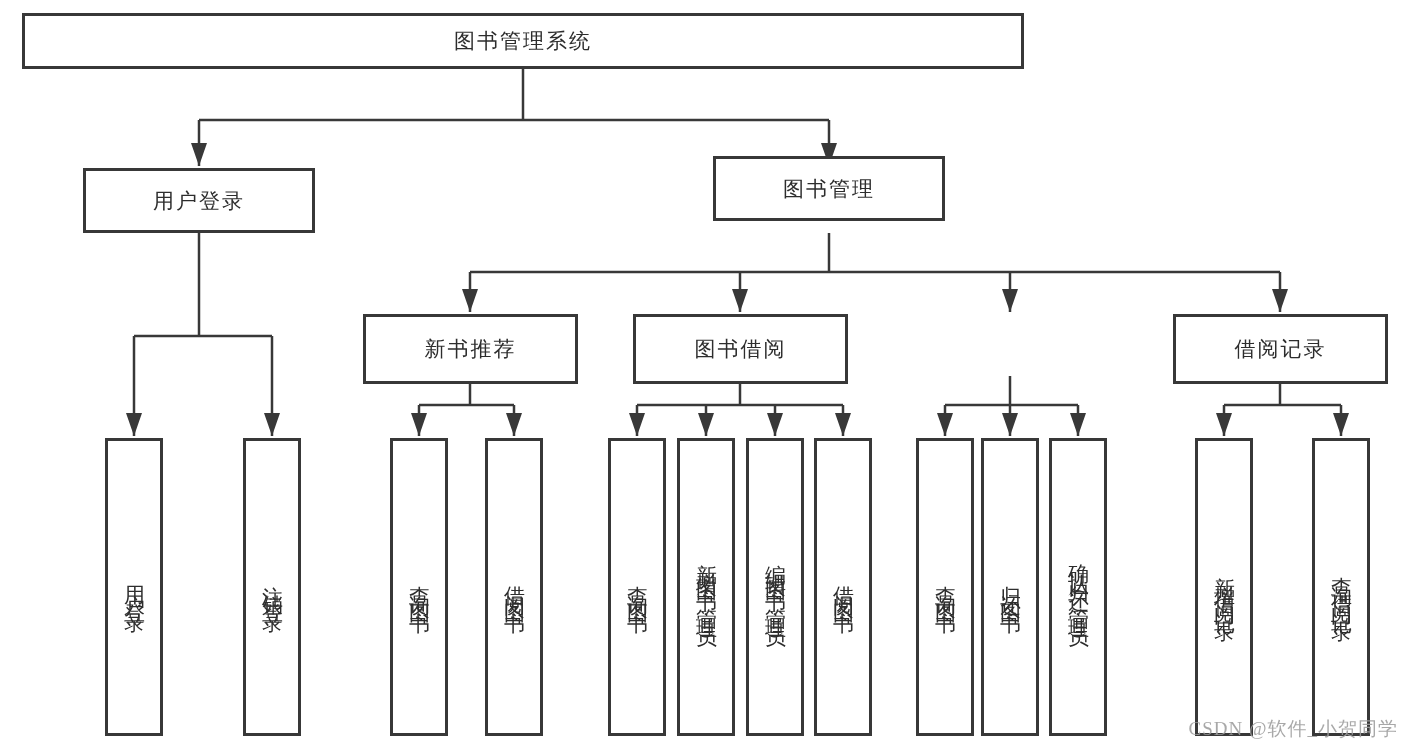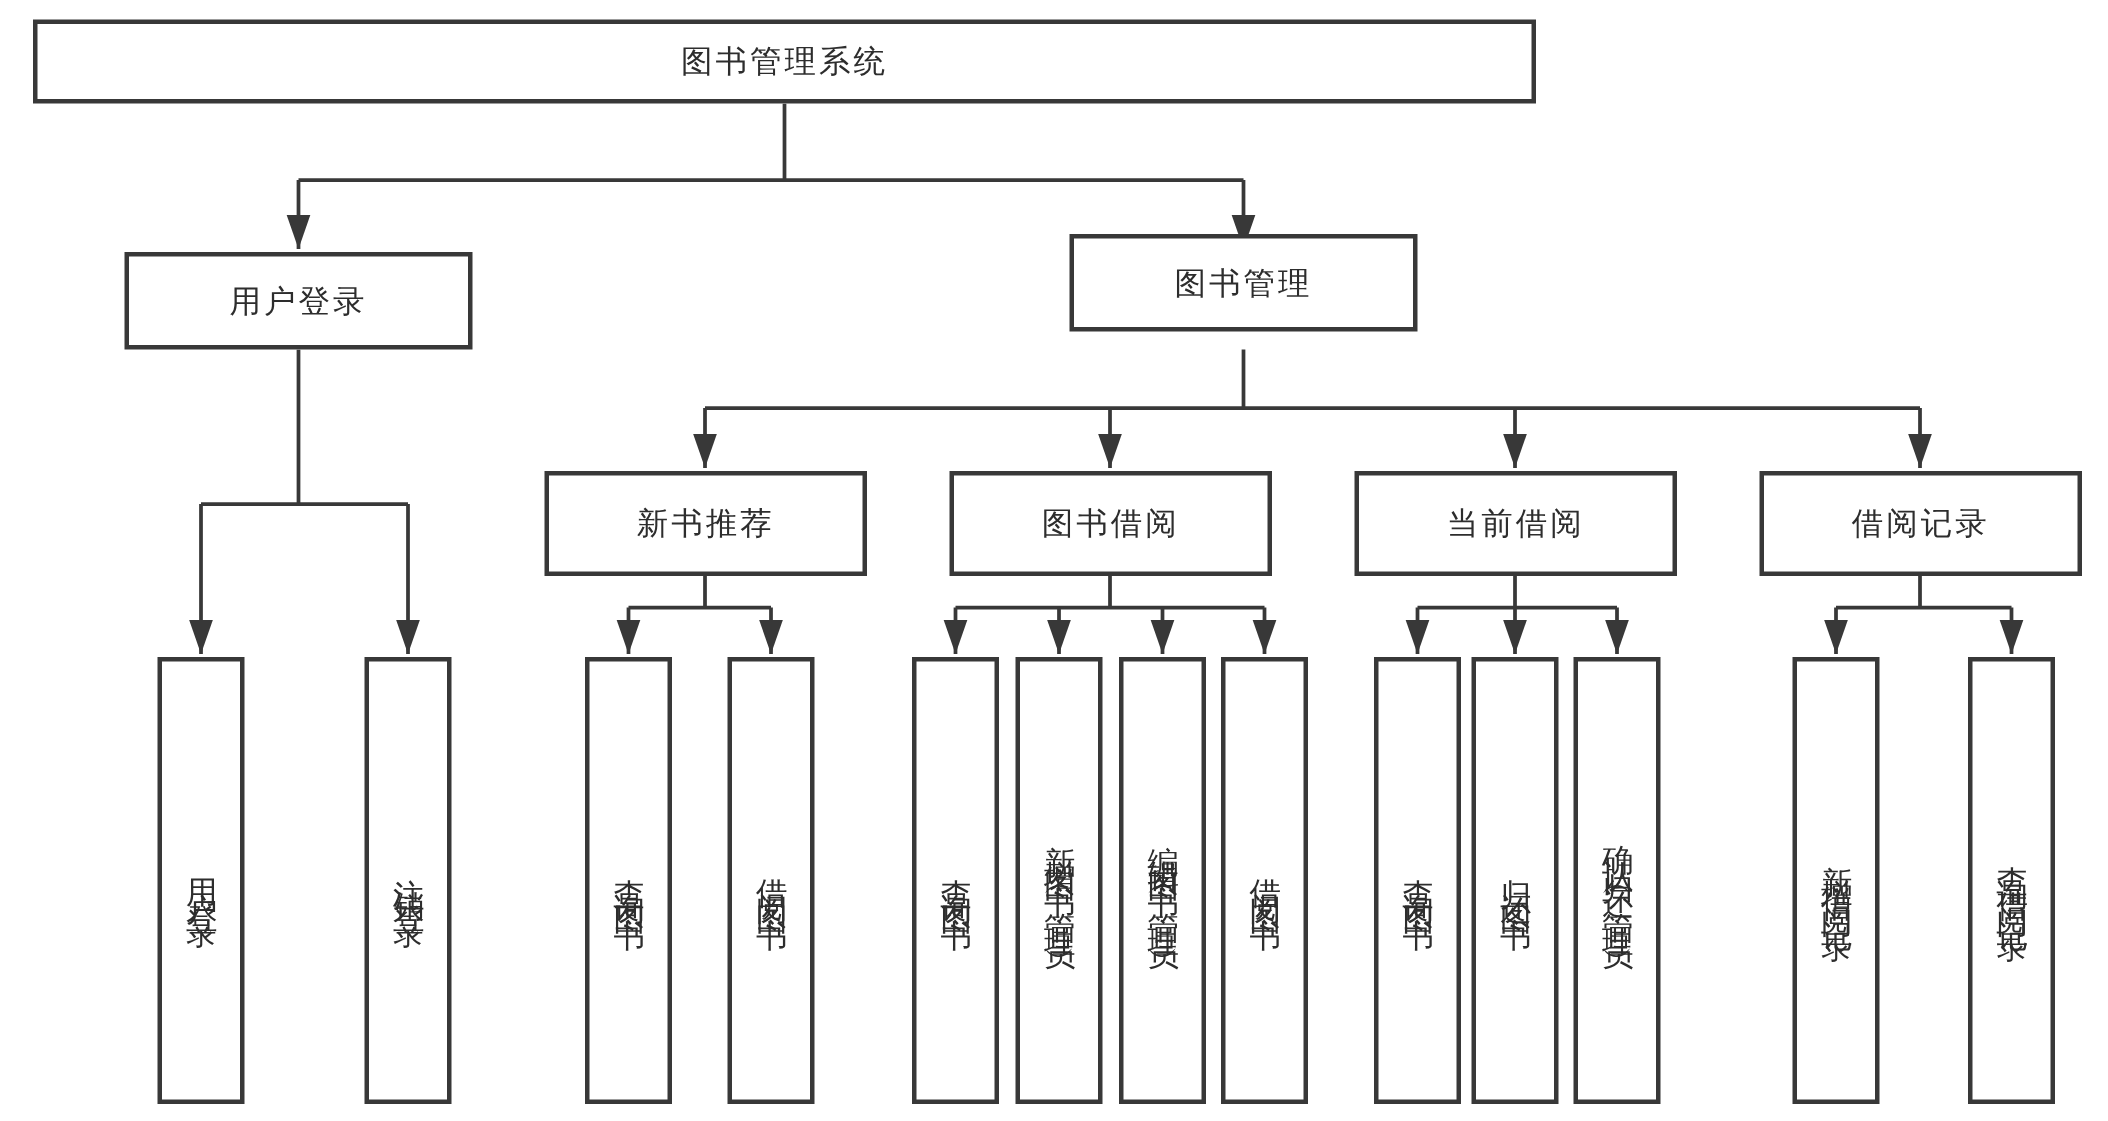--- a/index.html
+++ b/index.html
@@ -117,21 +117,20 @@
     </g>
   </svg>
 
   <div class="node n-root">图书管理系统</div>
 
   <div class="node n-l2a">用户登录</div>
   <div class="node n-l2b">图书管理</div>
 
   <div class="node n-l3 n-l3a">新书推荐</div>
   <div class="node n-l3 n-l3b">图书借阅</div>
-  <div class="node n-l3 n-l3c">当前借阅</div>
   <div class="node n-l3 n-l3d">借阅记录</div>
 
   <div class="node leaf lf1">
     <span>用户登录</span>
   </div>
   <div class="node leaf lf2">
     <span>注销登录</span>
   </div>
   <div class="node leaf lf3">
     <span>查询图书</span>
@@ -160,14 +159,15 @@
   <div class="node leaf lf11">
     <span>确认归还（管理员）</span>
   </div>
   <div class="node leaf lf12">
     <span>新增借阅记录</span>
   </div>
   <div class="node leaf lf13">
     <span>查询借阅记录</span>
   </div>
 
+  <div class="watermark">CSDN @软件_小贺同学</div>
 
 </div>
 
 </body></html>

